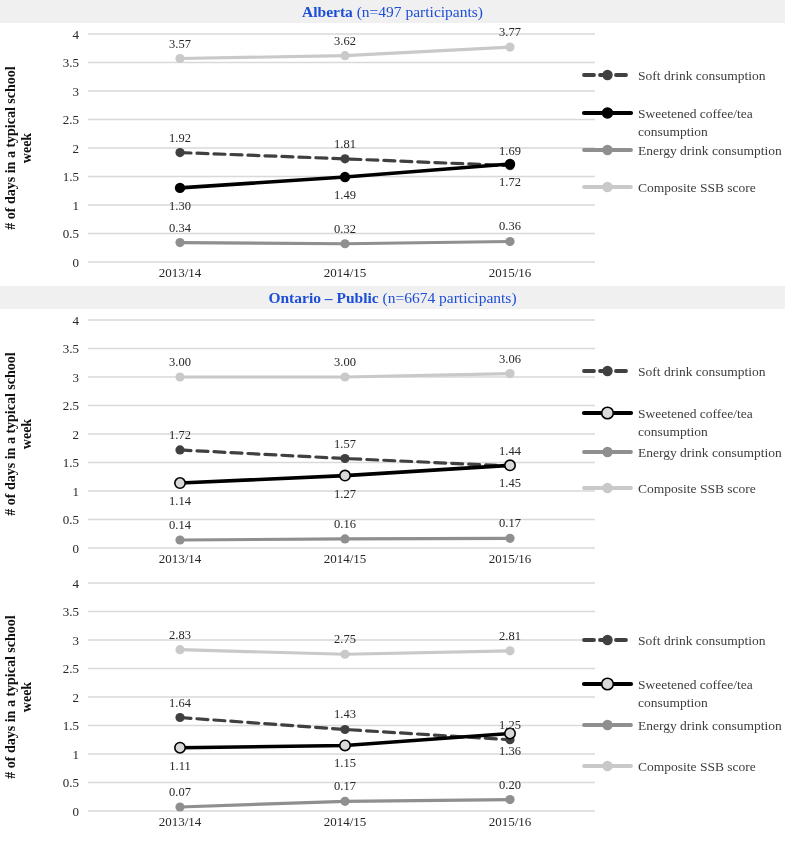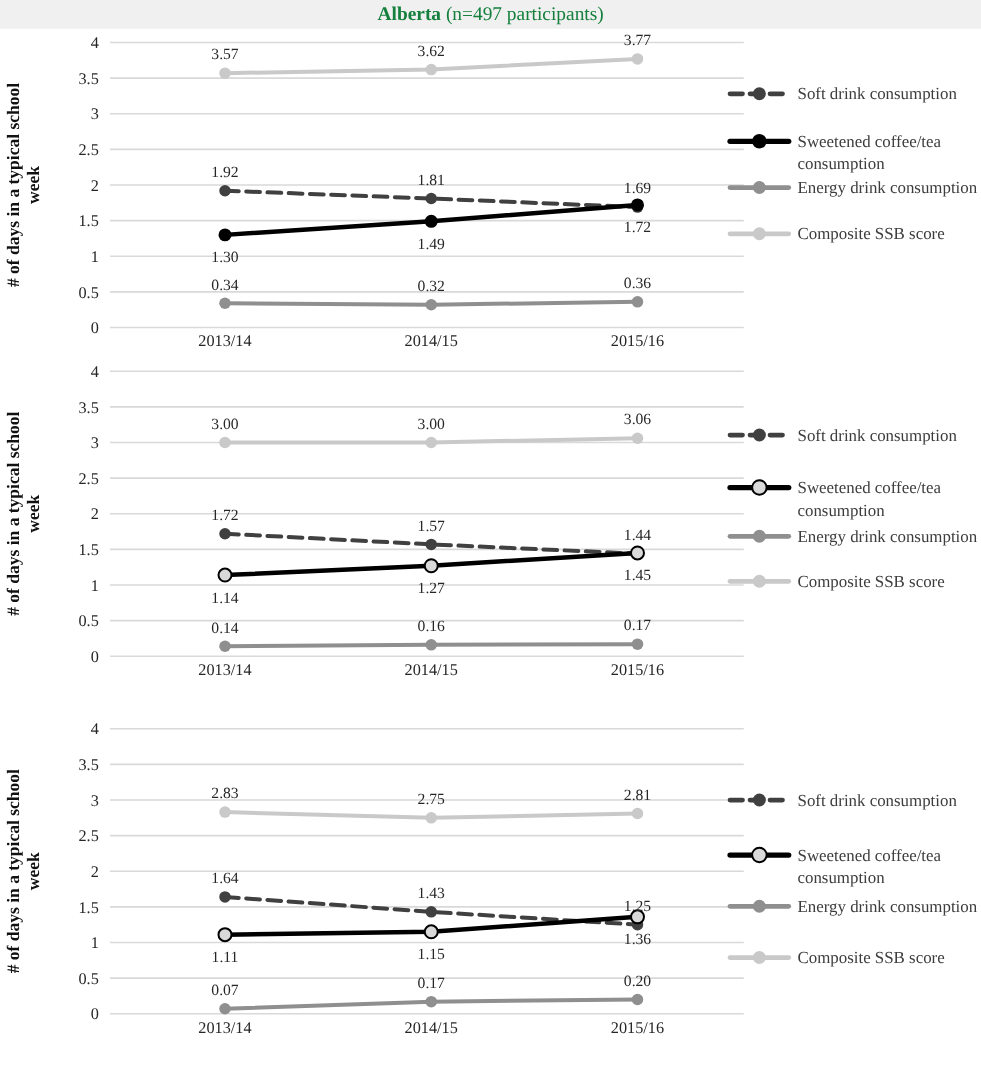--- a/index.html
+++ b/index.html
@@ -1,20 +1,20 @@
 <!DOCTYPE html>
 <html><head>
 <meta charset="utf-8">
 <style>
   html,body{margin:0;padding:0;background:#ffffff;}
   body{width:785px;height:859px;overflow:hidden;font-family:"Liberation Serif","DejaVu Serif",serif;}
   .figure{width:785px;height:859px;}
   .chart-section{width:785px;height:286px;position:relative;}
   .chart-title{height:23px;line-height:23px;background:#f0f0f0;text-align:center;
-               font-size:15.5px;color:#15803d;white-space:pre;}
+               font-size:15.5px;color:#1d4ed8;white-space:pre;}
   .chart-title .t-bold{font-weight:bold;}
   .chart-svg{display:block;width:785px;height:263px;}
 </style>
 </head>
 <body>
 
 <div class="figure">
 
   <section class="chart-section">
     <div class="chart-title"><span class="t-bold">Alberta</span><span> (n=497 participants)</span></div>
@@ -80,20 +80,21 @@
         <line x1="584" y1="127" x2="631" y2="127" stroke="#8f8f8f" stroke-width="3.8000000000000003" stroke-linecap="round"></line>
         <circle cx="607.5" cy="127" r="5.199999999999999" fill="#8f8f8f"></circle>
         <text x="638" y="131.5" font-size="13.5" fill="#3d3d3d">Energy drink consumption</text>
         <line x1="584" y1="164" x2="631" y2="164" stroke="#c9c9c9" stroke-width="3.8000000000000003" stroke-linecap="round"></line>
         <circle cx="607.5" cy="164" r="5.199999999999999" fill="#c9c9c9"></circle>
         <text x="638" y="168.5" font-size="13.5" fill="#3d3d3d">Composite SSB score</text>
       </svg>
   </section>
 
   <section class="chart-section">
+    <div class="chart-title"><span class="t-bold">Ontario – Public</span><span> (n=6674 participants)</span></div>
     <svg class="chart-svg" viewBox="0 0 785 263">
         <line x1="88" y1="11" x2="595" y2="11" stroke="#d9d9d9" stroke-width="1.3"></line>
         <text x="79" y="15.5" text-anchor="end" font-size="13" fill="#262626">4</text>
         <line x1="88" y1="39.5" x2="595" y2="39.5" stroke="#d9d9d9" stroke-width="1.3"></line>
         <text x="79" y="44" text-anchor="end" font-size="13" fill="#262626">3.5</text>
         <line x1="88" y1="68" x2="595" y2="68" stroke="#d9d9d9" stroke-width="1.3"></line>
         <text x="79" y="72.5" text-anchor="end" font-size="13" fill="#262626">3</text>
         <line x1="88" y1="96.5" x2="595" y2="96.5" stroke="#d9d9d9" stroke-width="1.3"></line>
         <text x="79" y="101" text-anchor="end" font-size="13" fill="#262626">2.5</text>
         <line x1="88" y1="125" x2="595" y2="125" stroke="#d9d9d9" stroke-width="1.3"></line>

